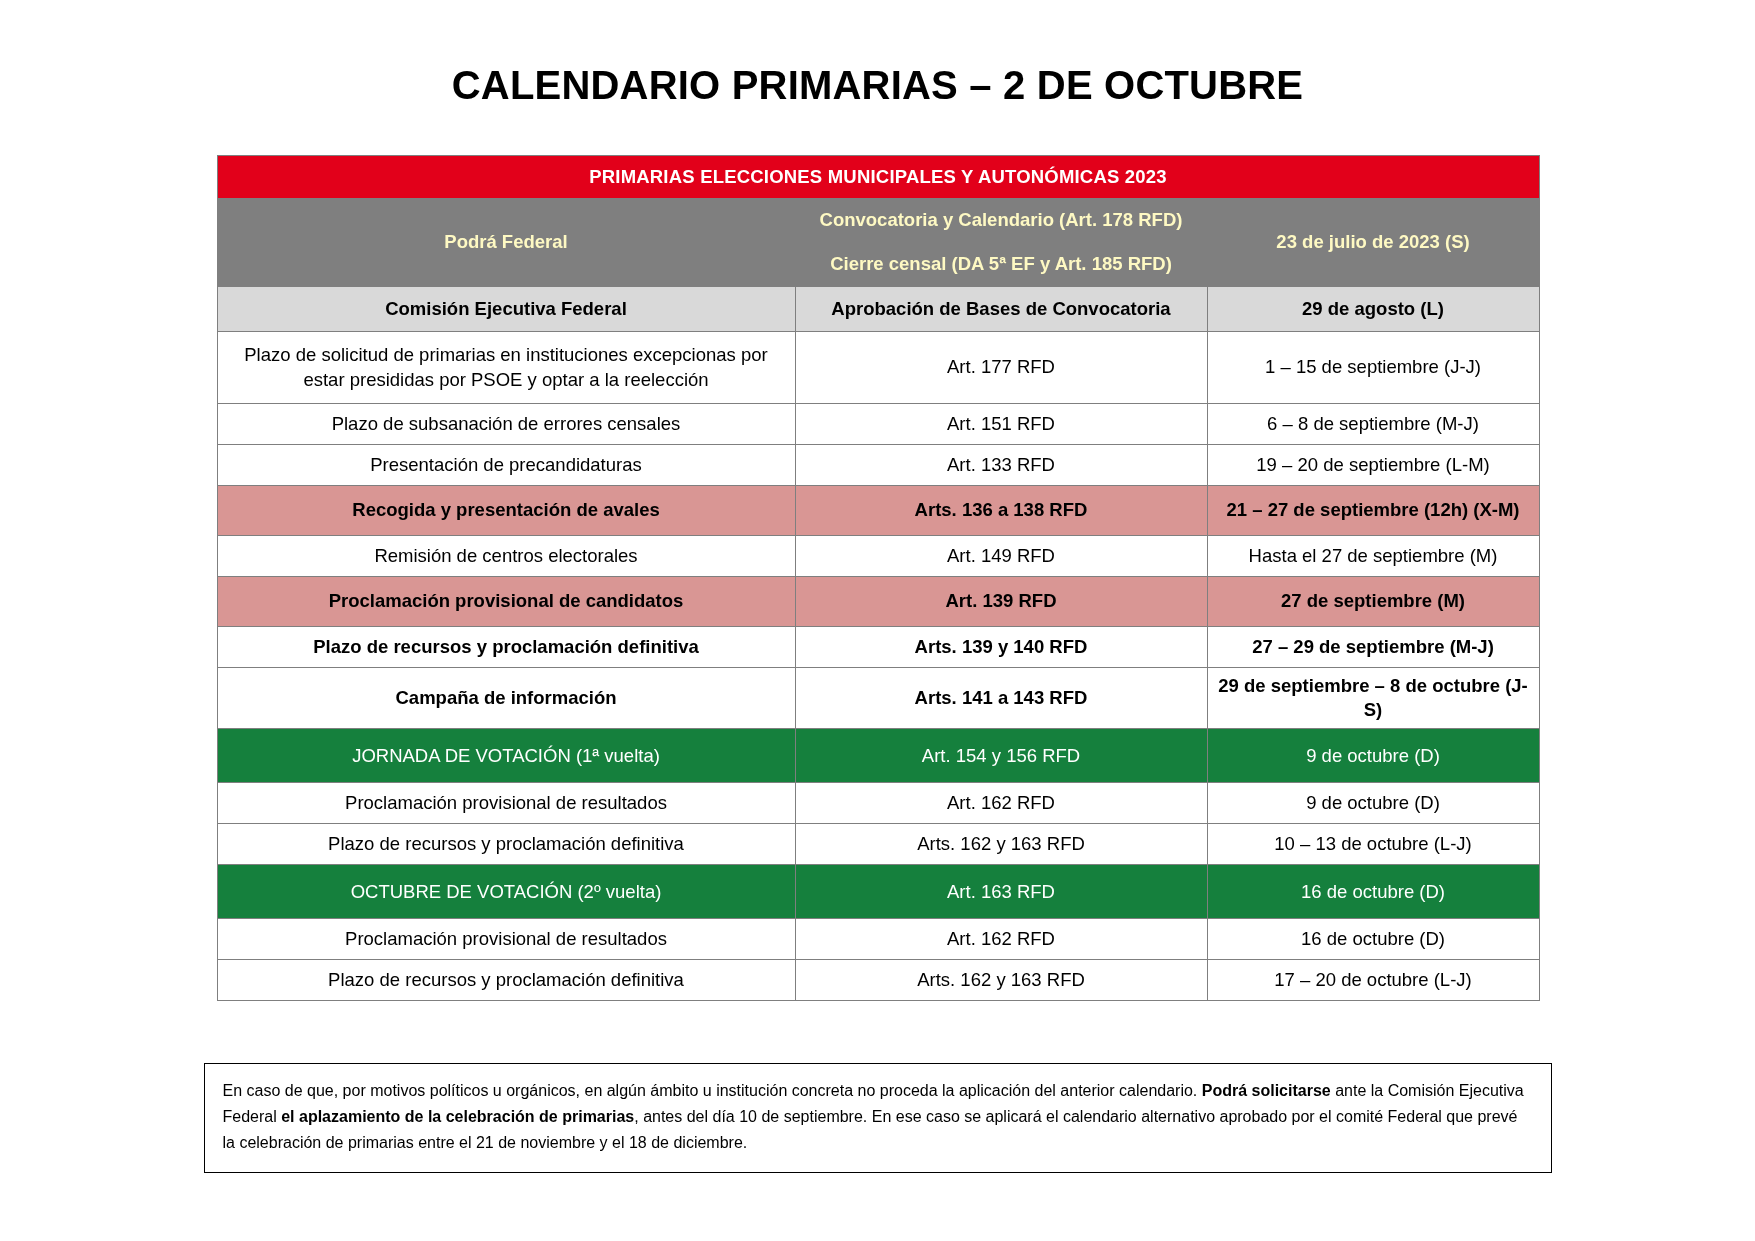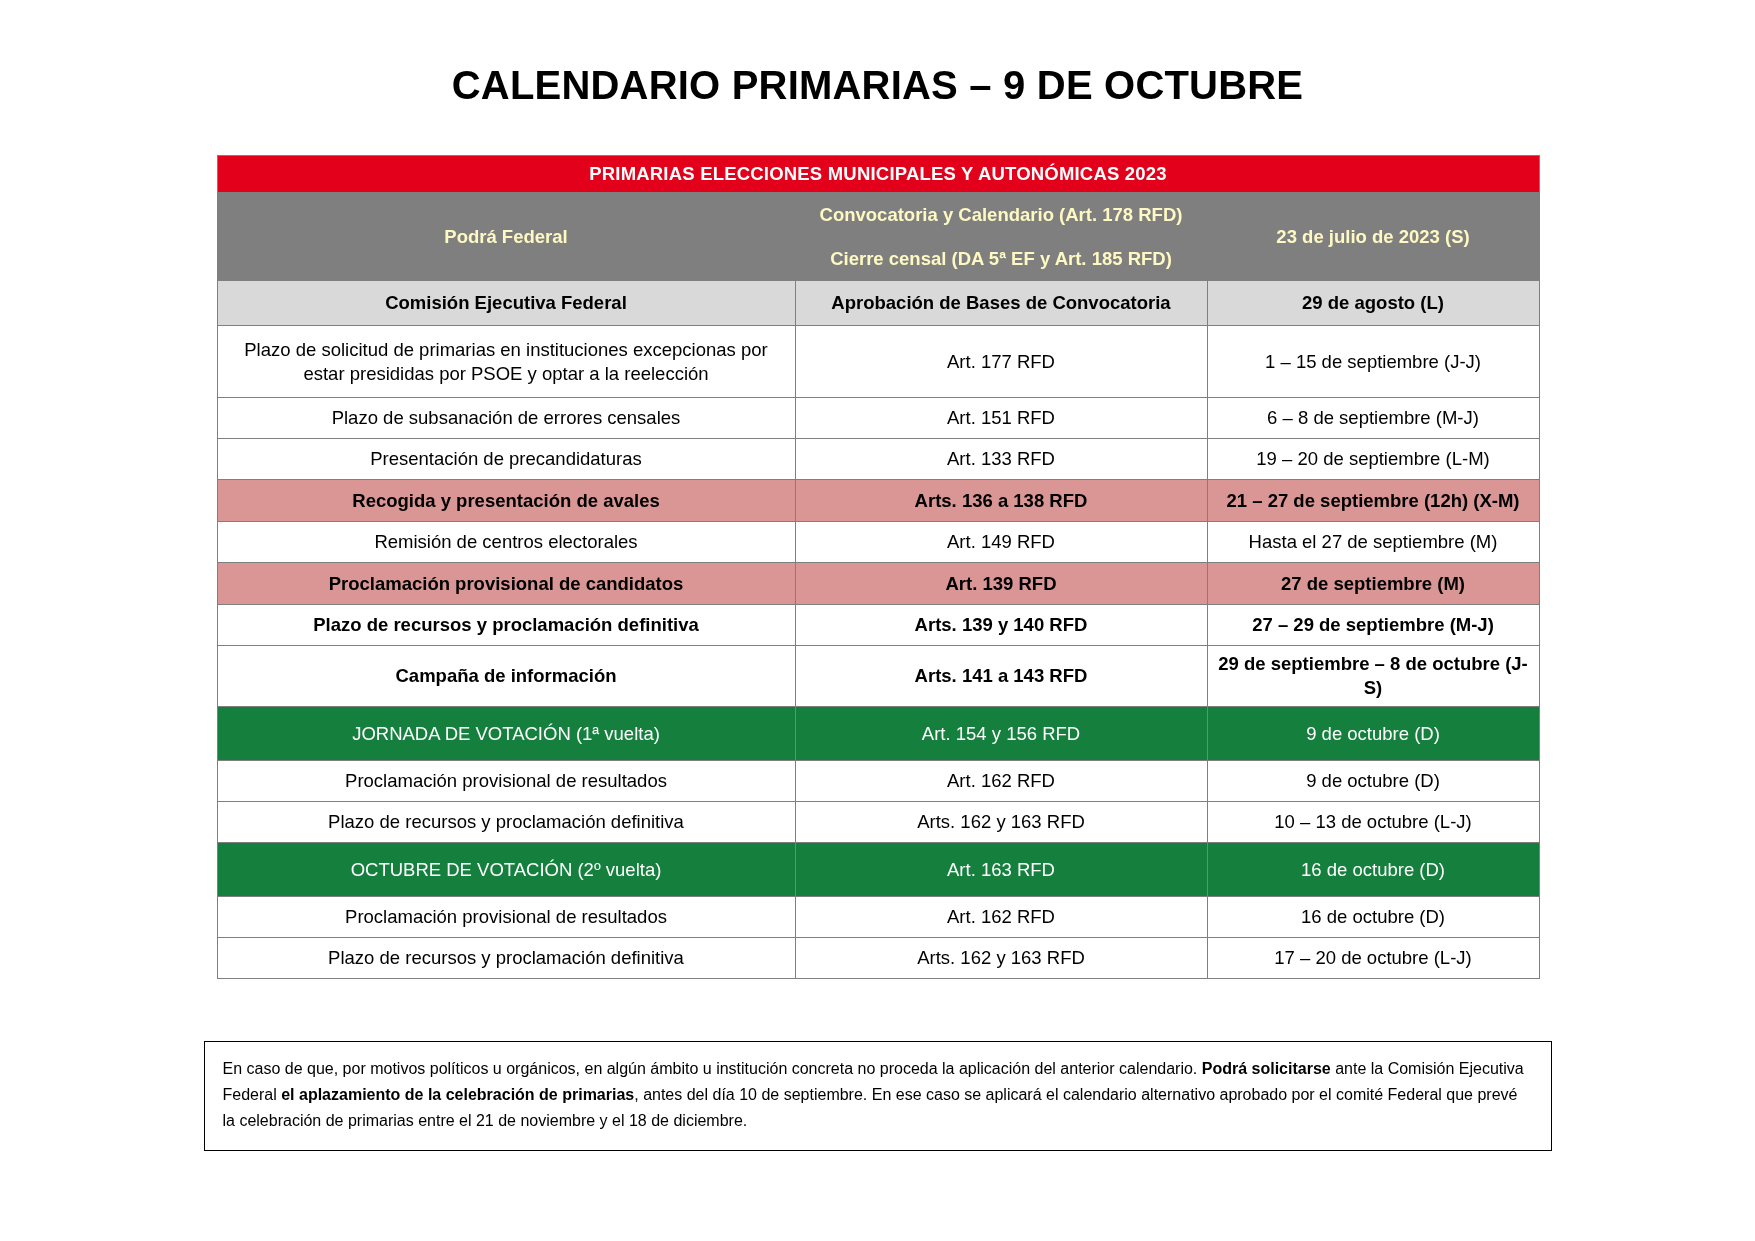--- a/index.html
+++ b/index.html
@@ -59,21 +59,21 @@
   col.c2 { width: 412px; }
   col.c3 { width: 332px; }
 
   
   .banner td {
     background: #e2001a;
     color: #ffffff;
     font-weight: bold;
     font-size: 19px;
     letter-spacing: 0.2px;
-    height: 37px;
+    height: 43px;
     padding: 4px 8px;
     border: 1px solid #e2001a;
   }
 
   
   .hdr td {
     background: #7f7f7f;
     color: #fef9c3;
     font-weight: bold;
     font-size: 19px;
@@ -97,21 +97,21 @@
     height: 41px;
   }
   .plain.tall td { height: 72px; }
   .plain.bold td { font-weight: bold; }
 
   
   .pink td {
     background: #d99694;
     color: #000000;
     font-weight: bold;
-    height: 42px;
+    height: 50px;
   }
 
   
   .red td {
     background: #15803d;
     color: #ffffff;
     font-weight: normal;
     height: 54px;
     border-color: #e2001a;
   }
@@ -126,21 +126,21 @@
     line-height: 1.62;
     text-align: left;
   }
   .note b { font-weight: bold; }
 </style>
 </head>
 <body>
 
 <div class="page">
 
-  <h1 class="doc-title">CALENDARIO PRIMARIAS – 9 DE OCTUBRE</h1>
+  <h1 class="doc-title">CALENDARIO PRIMARIAS – 2 DE OCTUBRE</h1>
 
   <div class="table-wrap">
     <table class="cal">
       <colgroup>
         <col class="c1">
           <col class="c2">
           <col class="c3">
       </colgroup>
       <tbody>
 

